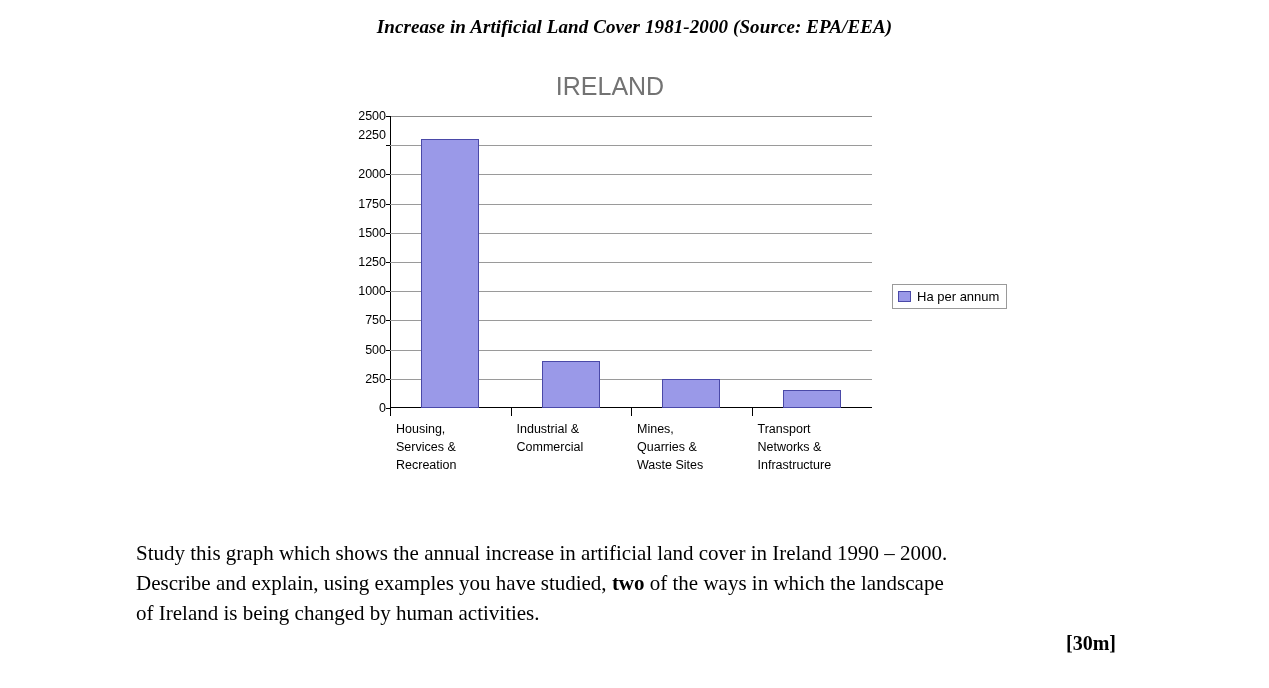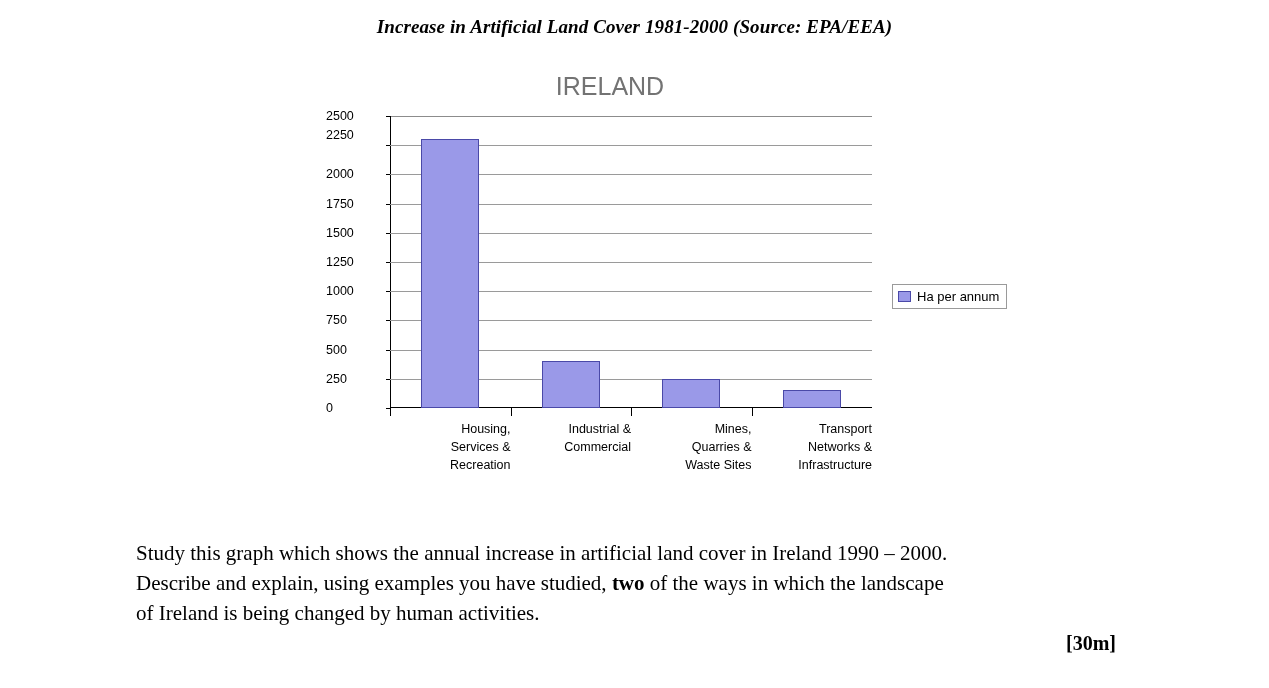--- a/index.html
+++ b/index.html
@@ -80,20 +80,21 @@
     left: 0;
     top: 0;
     width: 1px;
     height: 292px;
     background: #000;
   }
   .y-label {
     position: absolute;
     right: 486px;
     width: 60px;
+    text-align: right;
     font-size: 12.5px;
     color: #000;
     transform: translateY(-50%);
     white-space: nowrap;
   }
   .tick-mark {
     position: absolute;
     left: -4px;
     width: 4px;
     height: 1px;
@@ -129,21 +130,21 @@
     width: 482px;
     height: 60px;
   }
   .cat-label {
     position: absolute;
     top: 0;
     font-size: 12.5px;
     line-height: 18px;
     color: #000;
     font-family: "Liberation Sans", sans-serif;
-    text-align: right;
+    text-align: left;
   }
 
   
   .legend {
     position: absolute;
     top: 212px;
     left: 562px;
     border: 1px solid #9a9a9a;
     background: #ffffff;
     padding: 4px 7px 4px 5px;

